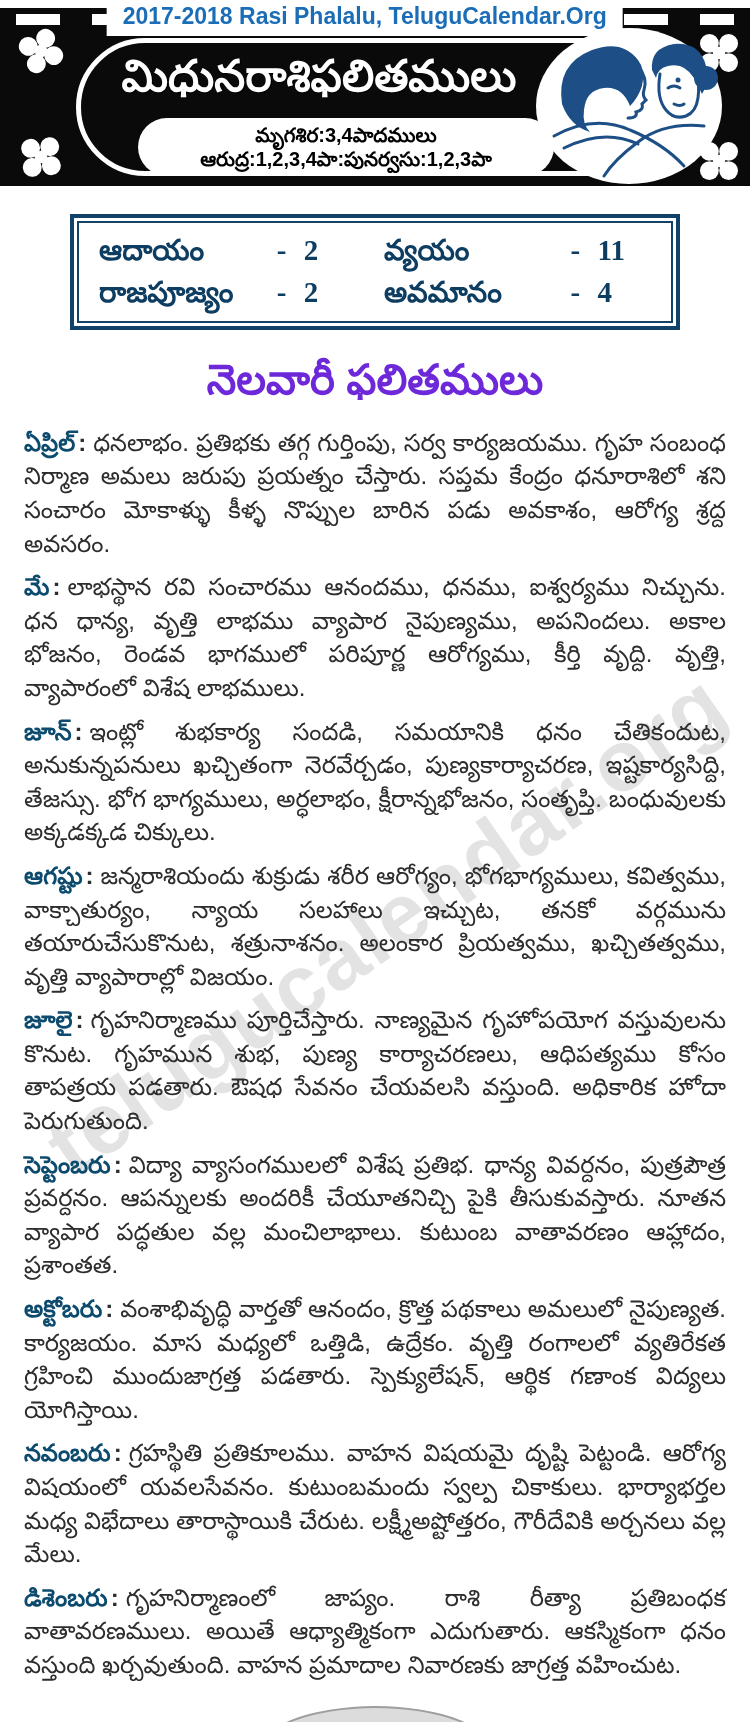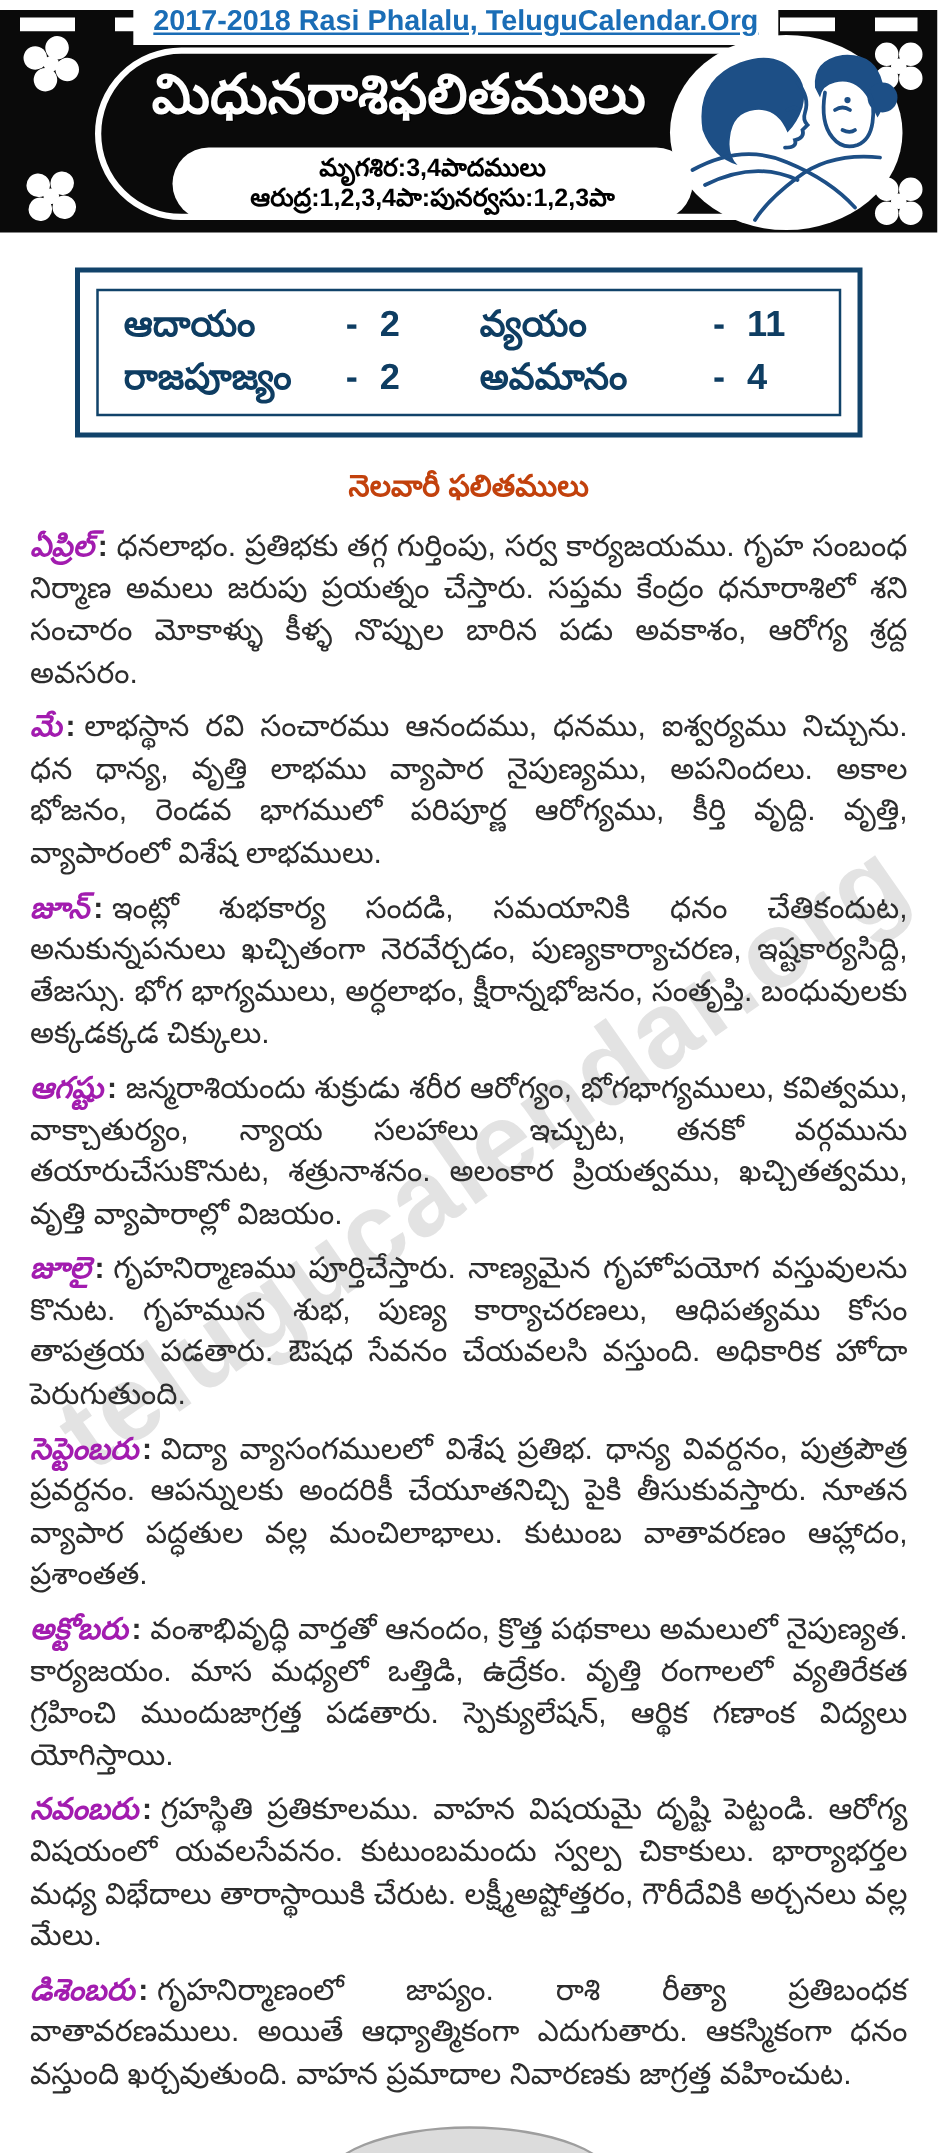--- a/index.html
+++ b/index.html
@@ -20,21 +20,21 @@
   
   .banner{position:relative;margin-top:8px;height:178px;background:#0a0a0a;}
   .film-strip{
     position:absolute;top:6px;left:16px;right:16px;height:11px;
     background:repeating-linear-gradient(90deg,#ffffff 0 44px,transparent 44px 76px);
   }
   .top-title-box{
     position:absolute;top:-8px;left:50%;transform:translateX(-52%);
     background:#ffffff;padding:3px 16px 6px;z-index:4;
   }
-  .top-title{color:#1a6db6;font-size:23px;font-weight:bold;white-space:nowrap;text-decoration:underline;}
+  .top-title{color:#1a6db6;font-size:23px;font-weight:bold;white-space:nowrap;}
   .outline{
     position:absolute;left:76px;right:48px;top:30px;bottom:10px;
     border:5px solid #ffffff;border-radius:85px;
   }
   .banner-title{
     position:absolute;left:104px;top:44px;width:430px;z-index:2;
     color:#ffffff;font-size:44px;font-weight:bold;text-align:center;line-height:1.1;
     text-shadow:1px 1px 0 #000;
   }
   .nak-pill{
@@ -43,42 +43,42 @@
   }
   .nak-line{color:#000000;font-weight:bold;font-size:20px;line-height:1.2;white-space:nowrap;}
   .couple{position:absolute;right:26px;top:18px;width:190px;height:160px;z-index:3;}
   .clover{position:absolute;width:46px;height:46px;z-index:1;}
   .clover.tl{left:18px;top:20px;}
   .clover.bl{left:18px;bottom:6px;}
   .clover.tr{right:8px;top:22px;}
   .clover.br{right:8px;bottom:2px;}
 
   
-  .score-wrap{margin:28px auto 0;width:596px;border:4px solid #11436a;padding:13px;background:#fff;}
+  .score-wrap{margin:28px auto 0;width:596px;border:4px solid #11436a;padding:3px;background:#fff;font-family:Liberation Serif, serif;}
   .score-inner{
     border:2px solid #11436a;padding:12px 20px;
     display:grid;grid-template-columns:1.8fr .5fr .9fr 1.9fr .5fr .6fr;
     row-gap:10px;align-items:center;
   }
   .score-cell{color:#0e3d62;font-weight:bold;font-size:29px;line-height:1.1;}
   .score-dash{text-align:center;}
   .score-val{text-align:left;}
   .score-val.last{}
 
   
   .section-title{
-    text-align:center;font-size:24px;font-weight:bold;color:#c2410c;margin:26px 0 12px;
+    text-align:center;font-size:42px;font-weight:bold;color:#6d28d9;margin:26px 0 12px;
   }
 
   
   .months{padding:0 24px;}
   .month-para{
     font-size:24px;line-height:1.4;text-align:justify;color:#2d2d2d;margin:0 0 10px;
   }
-  .mlabel{color:#a21caf;font-weight:bold;font-style:italic;}
+  .mlabel{color:#0c4a6e;font-weight:bold;}
   .sep{color:#2d2d2d;font-weight:bold;padding:0 7px 0 3px;}
 
   
   .badge-wrap{text-align:center;margin:24px 0 22px;}
   .year-badge{
     display:inline-block;width:235px;height:92px;background:#dcdcdc;
     border:2px solid #9e9e9e;border-radius:50%;line-height:88px;
     color:#1a6ab0;font-size:46px;font-weight:bold;
   }
 </style>

